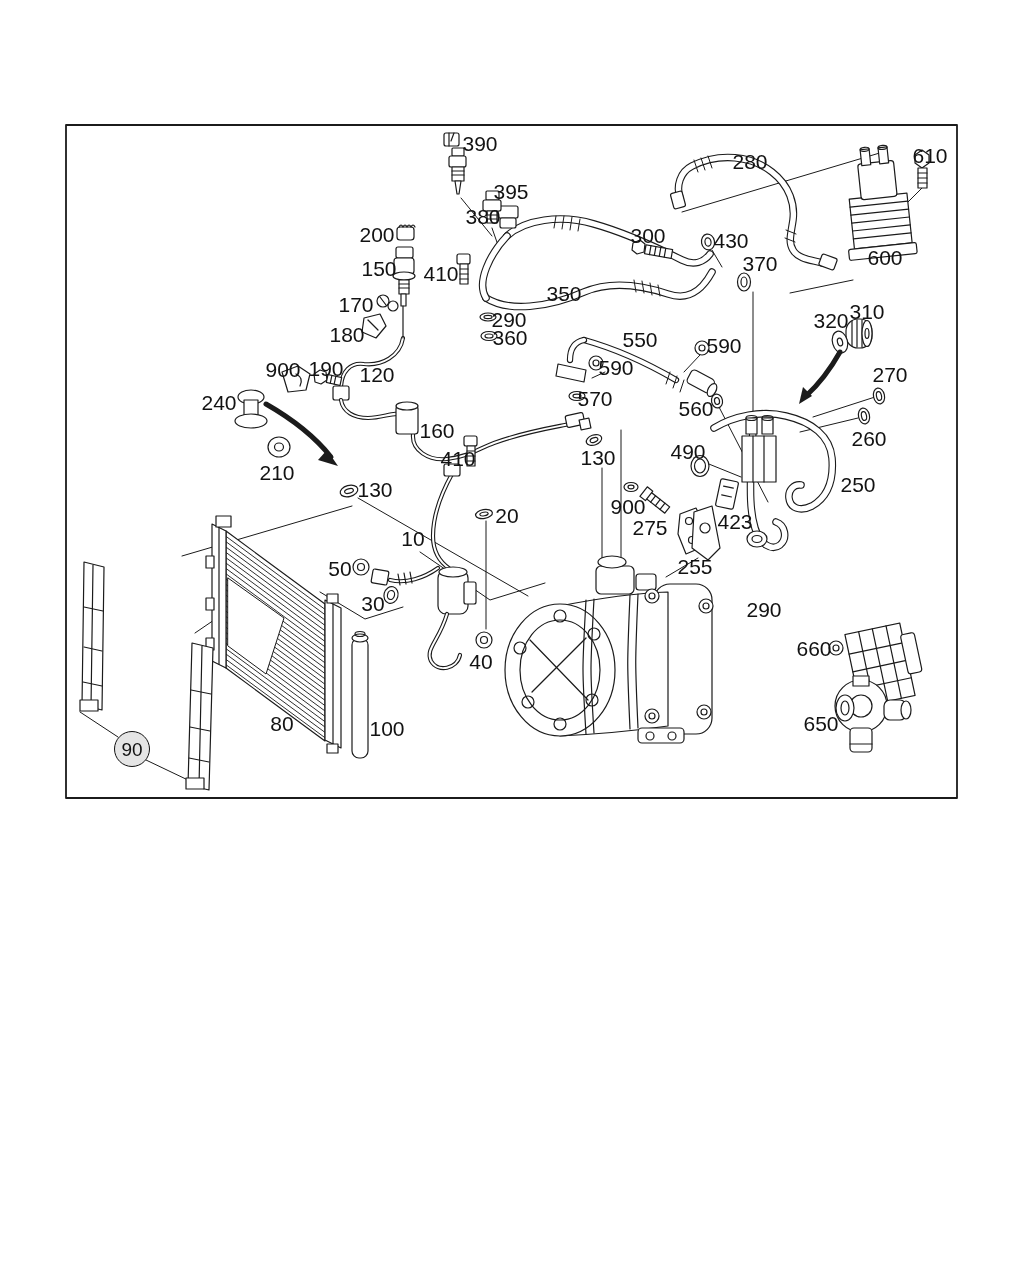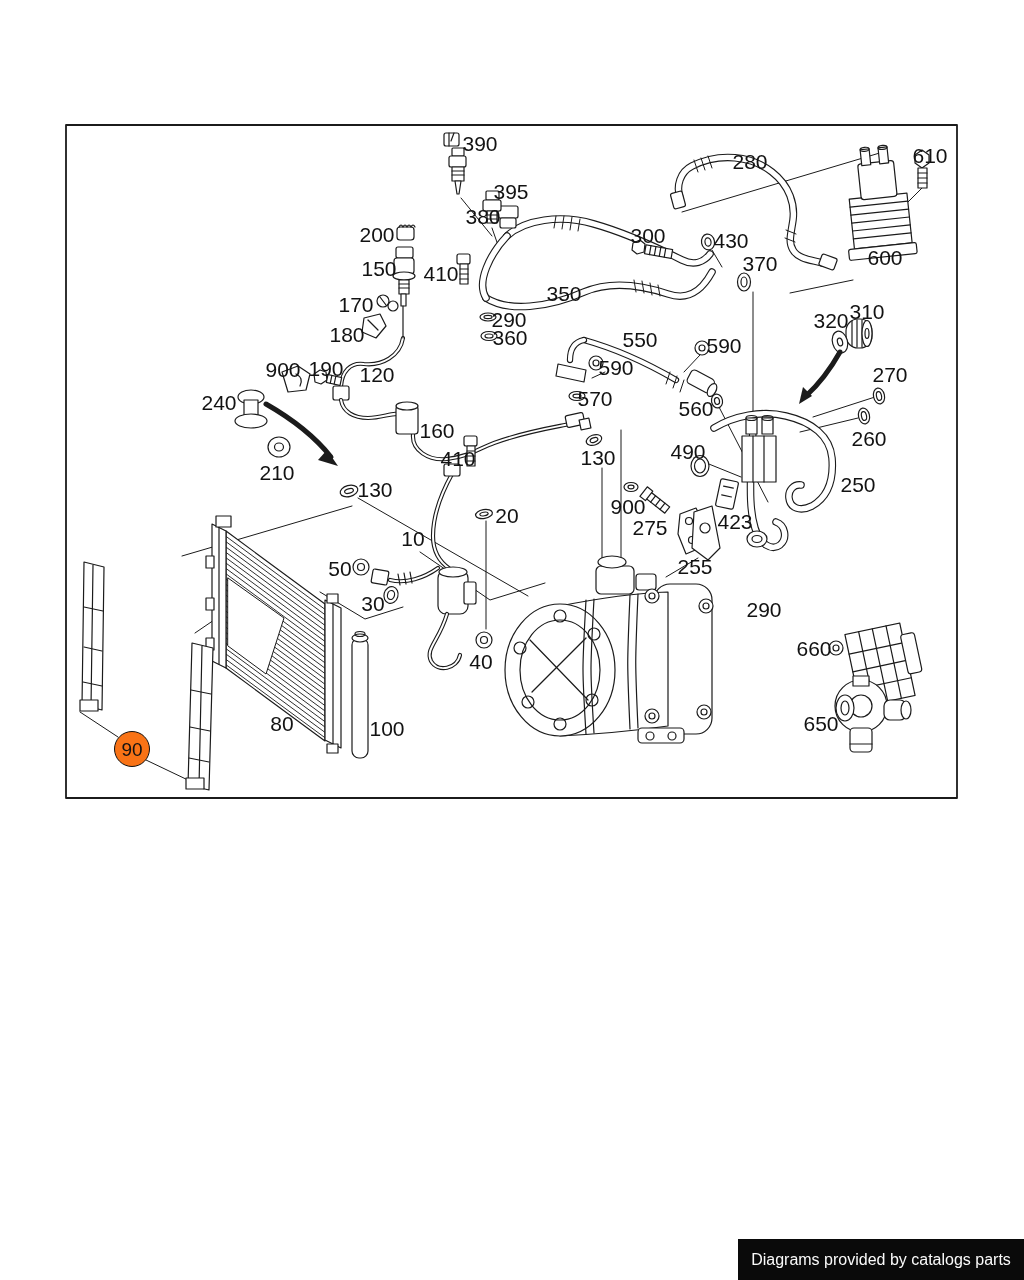--- a/index.html
+++ b/index.html
@@ -3,21 +3,21 @@
 <meta charset="utf-8">
 <style>
   html,body{margin:0;padding:0;background:#fff;}
   #canvas{position:relative;width:1024px;height:1280px;background:#ffffff;overflow:hidden;
           font-family:"Liberation Sans",sans-serif;}
   #diagram-svg{position:absolute;left:0;top:0;}
   #label-layer{position:absolute;left:0;top:0;width:816px;height:1280px;pointer-events:none;}
   .part-label{position:absolute;transform:translate(-50%,-50%);
     font:400 21px/1 "Liberation Sans",sans-serif;color:#121212;white-space:nowrap;}
   .part-label.circled{border:1.6px solid #121212;border-radius:50%;width:34px;height:34px;
-    display:flex;align-items:center;justify-content:center;font-size:19px;background:#f97316;}
+    display:flex;align-items:center;justify-content:center;font-size:19px;background:#e5e5e5;}
   #footer-bar{position:absolute;left:738px;top:1239px;width:286px;height:41px;
     display:flex;align-items:center;justify-content:center;}
   #footer-bar span{font:400 16px/1.2 "Liberation Sans",sans-serif;}
 </style>
 </head>
 <body>
 
 <div id="canvas" style="background: rgb(255, 255, 255);">
 
 <svg id="diagram-svg" width="1024" height="1280" viewBox="0 0 1024 1280" stroke="#1b1b1b" fill="none" stroke-width="1.2" stroke-linecap="round" stroke-linejoin="round">
@@ -542,17 +542,14 @@
       <div class="part-label" style="left: 340px; top: 568px;">50</div>
       <div class="part-label" style="left: 373px; top: 603px;">30</div>
       <div class="part-label" style="left: 481px; top: 661px;">40</div>
       <div class="part-label" style="left: 282px; top: 723px;">80</div>
       <div class="part-label" style="left: 387px; top: 728px;">100</div>
       <div class="part-label" style="left: 814px; top: 648px;">660</div>
       <div class="part-label" style="left: 821px; top: 723px;">650</div>
       <div class="part-label circled" style="left: 132px; top: 749px;">90</div>
     </div>
 
-<div id="footer-bar" style="background: rgb(10, 10, 10); color: rgb(250, 250, 250);">
-  <span>Diagrams provided by catalogs parts</span>
+
 </div>
 
-</div>
-
 </body></html>

